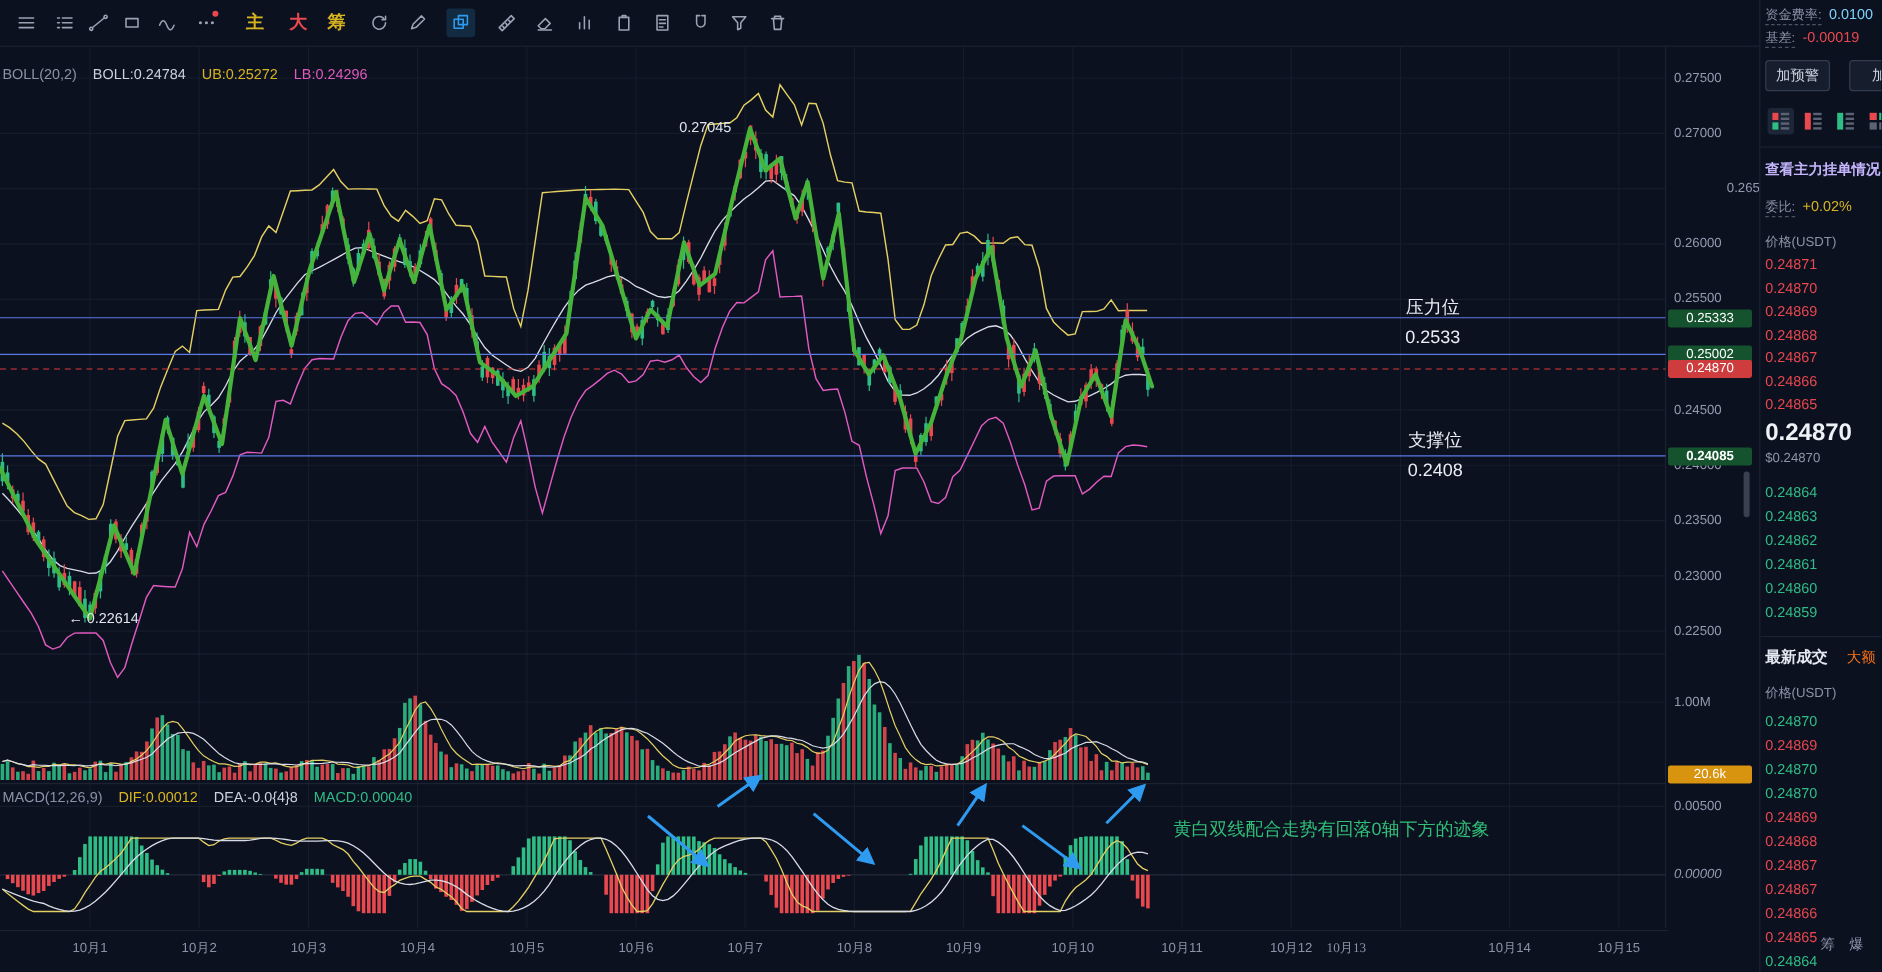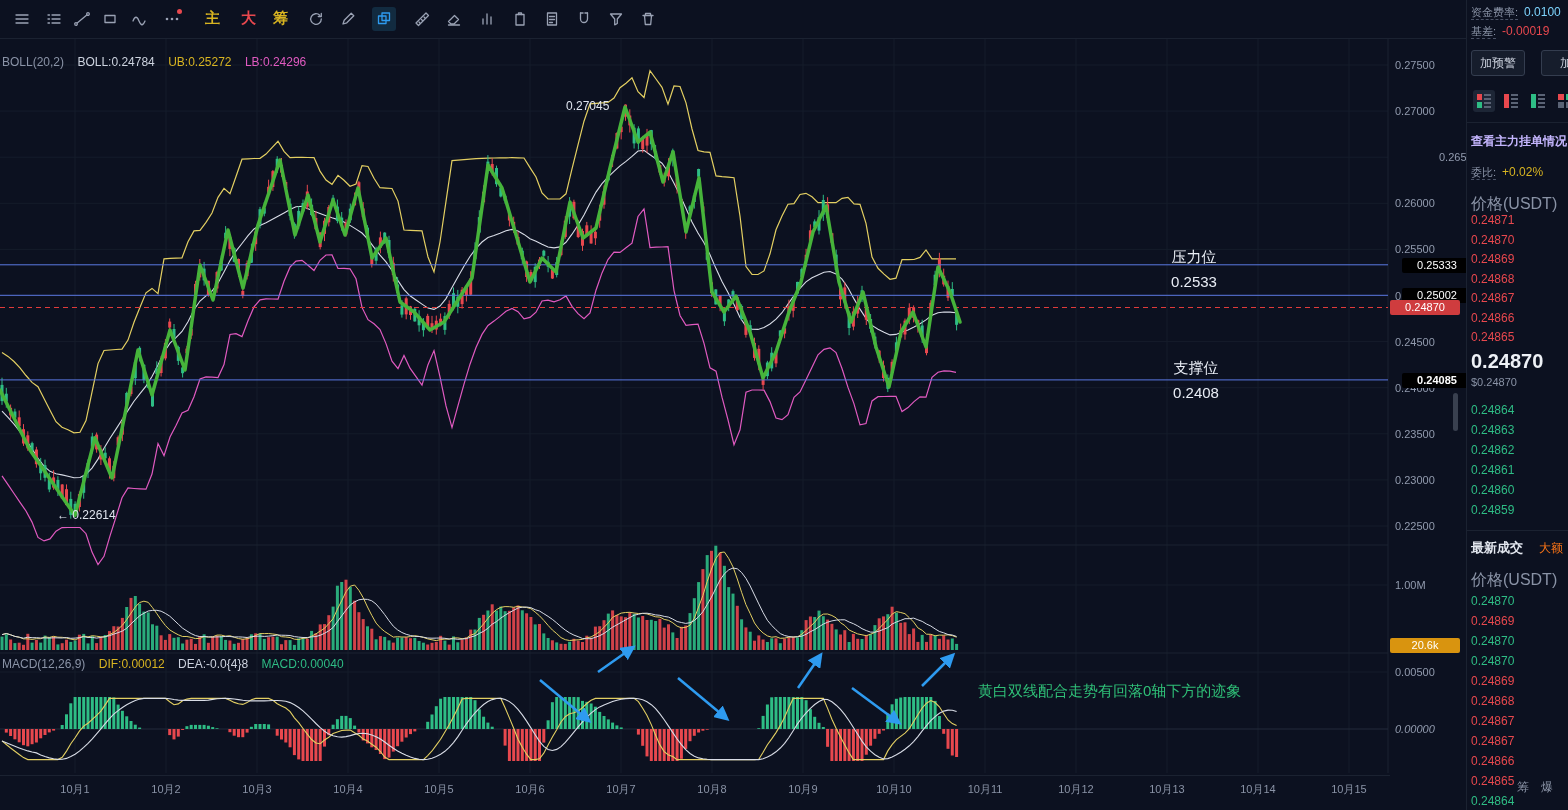--- a/index.html
+++ b/index.html
@@ -14,41 +14,41 @@
   .chart-svg{position:absolute;left:0;top:38px;z-index:1;}
   .ind-row{position:absolute;z-index:3;white-space:nowrap;font-size:12px;}
   .ind-row span{margin-right:10px;}
   .t-gray{color:#8a93a6}.t-white{color:#ccd2de}.t-yellow{color:#d8b421}.t-pink{color:#e05ac0}.t-green{color:#2ebd85}
   .anno{position:absolute;z-index:3;color:#e9edf5;font-size:15px;text-align:center;line-height:25px;}
   .anno-small{position:absolute;z-index:3;color:#dfe4ee;font-size:12px;}
   .macd-note{position:absolute;z-index:3;color:#2fbf77;font-size:15px;}
   .yaxis{position:absolute;left:1390px;top:38px;width:76px;height:737px;z-index:2;}
   .ytick{position:absolute;left:5px;font-size:11px;color:#929bae;}
   .badge{position:absolute;left:0;width:70px;height:15px;line-height:15px;text-align:center;font-size:11px;color:#ffffff;border-radius:2px;z-index:3;}
-  .badge.blue{background:#000000;margin-left:12px;}
+  .badge.blue{background:#14532d;}
   .badge.red{background:#cf3c3e;}
   .badge.orange{background:#d9940f;}
   .scroll-thumb{position:absolute;left:63px;top:355px;width:5px;height:38px;background:#39404f;border-radius:3px;z-index:4;}
   .xaxis{position:absolute;left:0;top:775px;width:1390px;height:35px;border-top:1px solid #1b2231;z-index:2;}
   .xaxis span{position:absolute;top:6px;width:50px;margin-left:-25px;text-align:center;font-size:11px;color:#8a93a6;}
   .sidebar{position:absolute;left:1466px;top:0;width:102px;height:810px;border-left:1px solid #1b2231;background:#0c1120;z-index:6;overflow:hidden;}
   .sb-row{position:absolute;left:4px;white-space:nowrap;}
   .sb-label{color:#8a93a6;font-size:11px;border-bottom:1px dashed #4a5266;padding-bottom:1px;}
   .sb-btn{position:absolute;height:26px;line-height:24px;padding:0 8px;background:#161d2c;border:1px solid #343d4f;border-radius:3px;color:#ccd2de;font-size:12px;text-align:center;box-sizing:border-box;}
   .mode-icon{position:absolute;top:90px;width:22px;height:22px;display:flex;align-items:center;justify-content:center;border-radius:3px;}
   .mode-icon.active{background:#1d2636;}
   .ob-row{position:absolute;left:0;width:102px;height:20px;line-height:20px;font-size:12px;}
   .ob-row .price{position:absolute;left:4px;}
   .price.red{color:#e8484e}.price.green{color:#2ebd85}
   .divider{position:absolute;left:0;width:102px;height:1px;background:#1b2231;}
   .last-big{position:absolute;left:4px;font-size:20px;font-weight:700;color:#eef1f6;}
   .last-usd{position:absolute;left:4px;font-size:11px;color:#8a93a6;}
   .sec-title{position:absolute;left:4px;font-size:13px;font-weight:700;color:#e4e8f0;}
   .sec-filter{position:absolute;left:72px;font-size:12px;color:#f97316;}
-  .col-header{position:absolute;left:4px;font-size:16px;color:#8a93a6;}
+  .col-header{position:absolute;left:4px;font-size:11px;color:#8a93a6;}
   .bottom-tools{position:absolute;top:779px;left:50px;font-size:12px;color:#8a93a6;z-index:7;}
   .bottom-tools span{margin-right:12px;}
 </style>
 </head>
 <body>
 
 <div class="app" data-interactable="false">
   <div class="toolbar" id="toolbar" data-interactable="false">
       <div class="tool-icon" data-interactable="true" style="left: 10px;">
         <svg width="18" height="18" viewBox="0 0 18 18" data-interactable="false">
@@ -1158,21 +1158,21 @@
       <span data-interactable="false" style="left: 257px;">10月3</span>
       <span data-interactable="false" style="left: 348px;">10月4</span>
       <span data-interactable="false" style="left: 439px;">10月5</span>
       <span data-interactable="false" style="left: 530px;">10月6</span>
       <span data-interactable="false" style="left: 621px;">10月7</span>
       <span data-interactable="false" style="left: 712px;">10月8</span>
       <span data-interactable="false" style="left: 803px;">10月9</span>
       <span data-interactable="false" style="left: 894px;">10月10</span>
       <span data-interactable="false" style="left: 985px;">10月11</span>
       <span data-interactable="false" style="left: 1076px;">10月12</span>
-      <span data-interactable="false" style="left: 1167px;">10月13</span>
+      <span data-interactable="false" style="left: 1122px; font-family: Liberation Serif, serif;">10月13</span>
       <span data-interactable="false" style="left: 1258px;">10月14</span>
       <span data-interactable="false" style="left: 1349px;">10月15</span>
     </div>
   <div class="sidebar" id="sidebar" data-interactable="false">
       <div class="sb-row" data-interactable="false" style="top: 5px;"><span class="sb-label" data-interactable="false">资金费率:</span><span data-interactable="false" style="color: #7dd3fc; margin-left: 6px;">0.0100</span></div>
       <div class="sb-row" data-interactable="false" style="top: 24px;"><span class="sb-label" data-interactable="false">基差:</span><span data-interactable="false" style="color: rgb(232, 72, 78); margin-left: 6px;">-0.00019</span></div>
       <div class="sb-btn" data-interactable="true" style="left: 4px; top: 50px;">加预警</div>
       <div class="sb-btn" data-interactable="true" style="left: 74px; top: 50px; width: 50px;">加</div>
       <div class="mode-icon active" data-interactable="true" style="left: 6px;">
         <svg width="16" height="16" viewBox="0 0 16 16" data-interactable="false">

